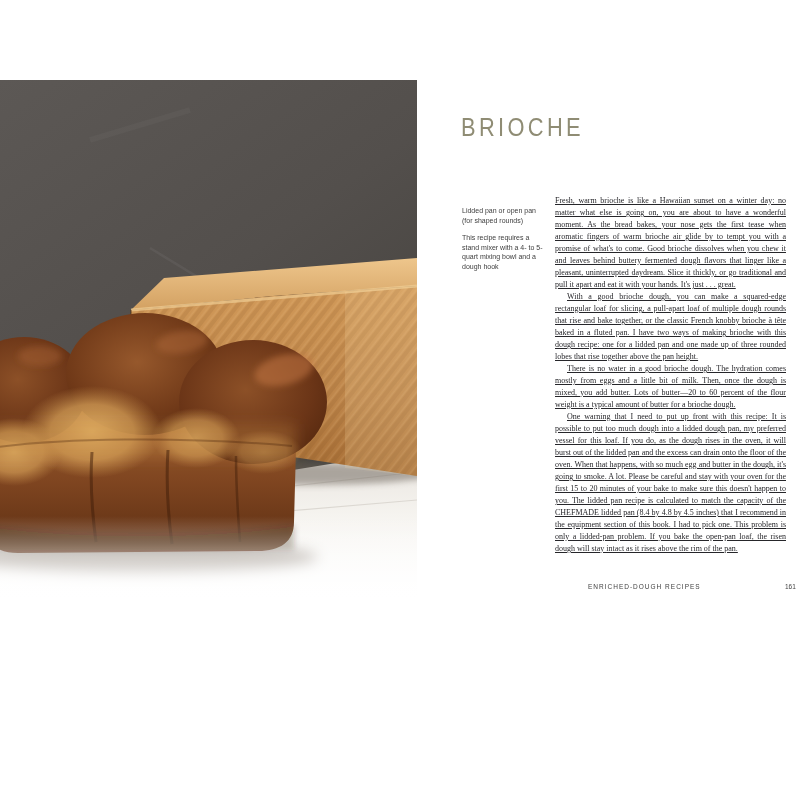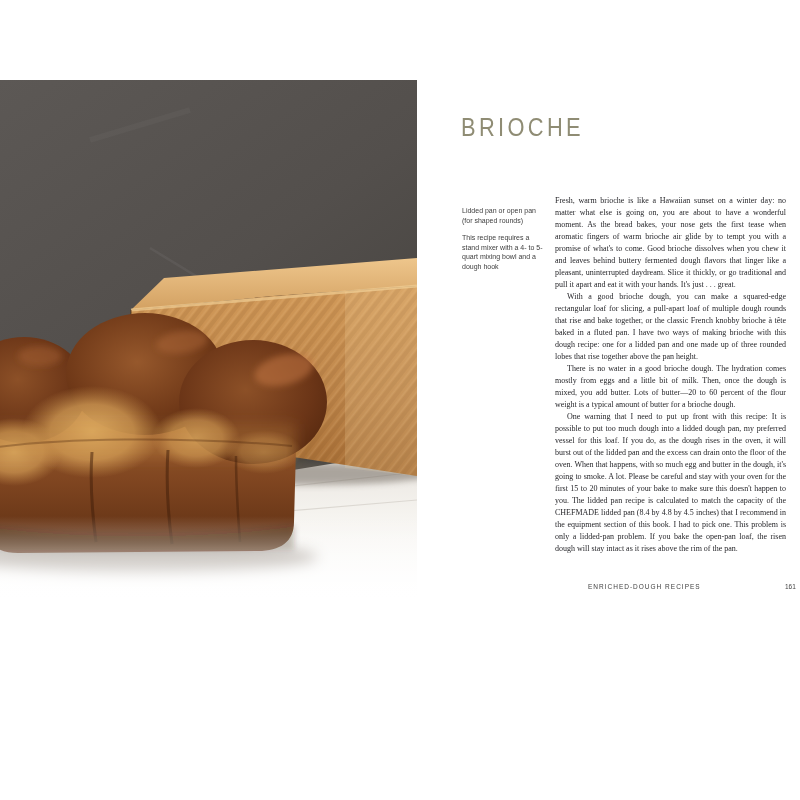--- a/index.html
+++ b/index.html
@@ -27,20 +27,21 @@
   .sidebar{
     position:absolute;left:462px;top:206px;width:86px;
     font-family:"Liberation Sans", sans-serif;
     font-size:7px;line-height:9.5px;color:#3d3d3d;
   }
   .sidebar .note{margin:0 0 8px 0;}
   .bodycol{
     position:absolute;left:555px;top:195px;width:231px;
     font-size:8px;line-height:12px;color:#26262a;
     text-align:justify;
+    text-decoration:underline;
   }
   .bodycol p{margin:0;}
   .bodycol p + p{text-indent:12px;}
   .footer-label{
     position:absolute;left:588px;top:583px;
     font-family:"Liberation Sans", sans-serif;
     font-size:6.5px;letter-spacing:1px;color:#3f3f3f;
     text-transform:uppercase;white-space:nowrap;
   }
   .footer-page{

